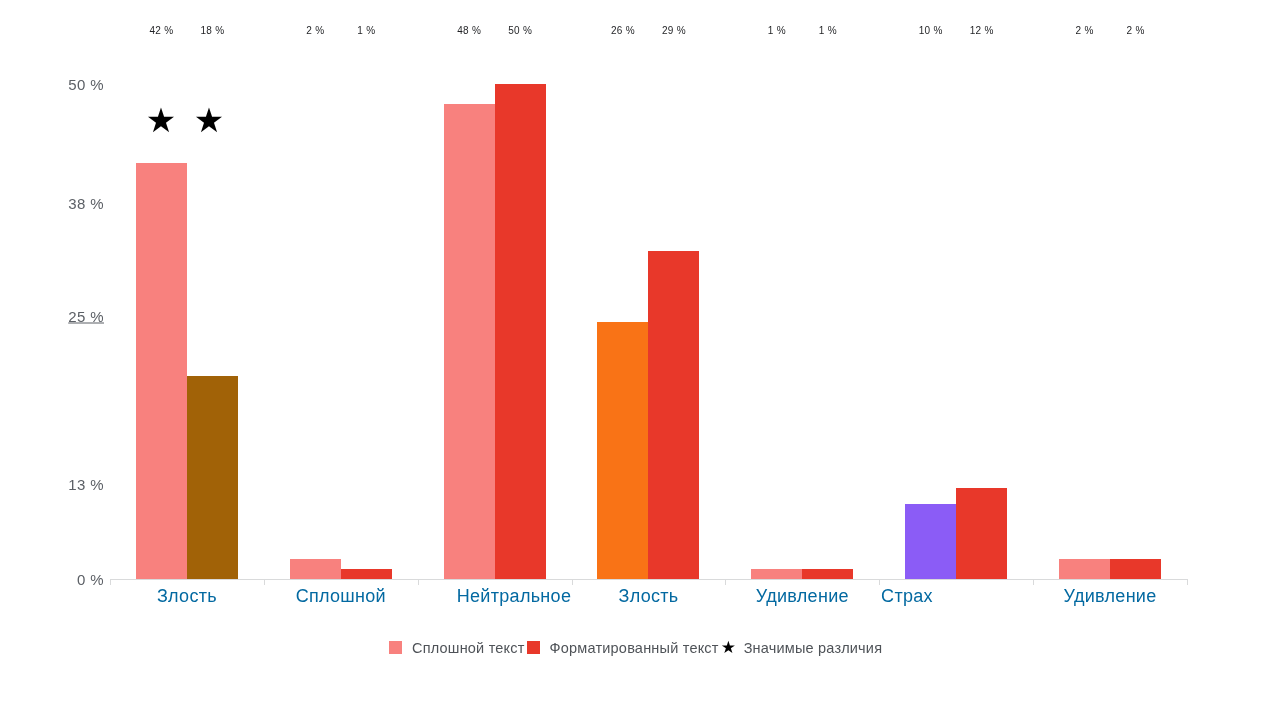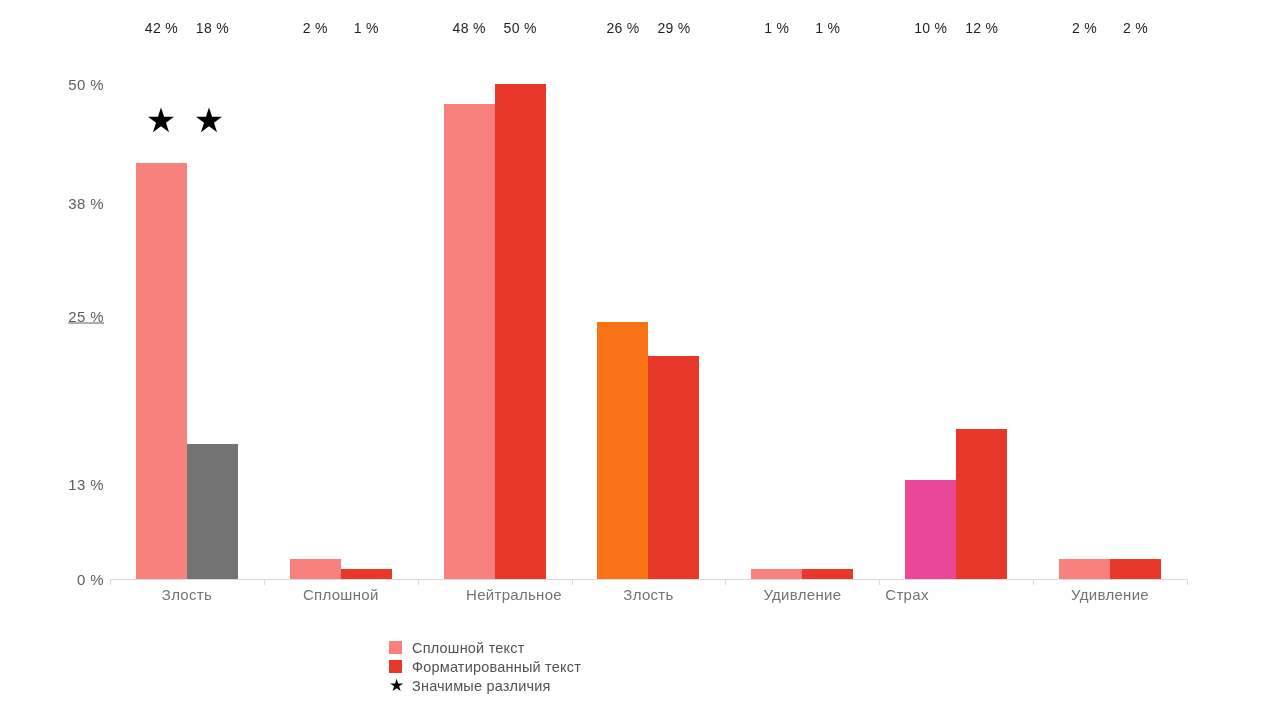--- a/index.html
+++ b/index.html
@@ -94,21 +94,21 @@
   }
   .bar.solid   { background: #f8817e; }
   .bar.fmt     { background: #e8382a; }
 
   .bar-label {
     position: absolute;
     bottom: 100%;
     left: 50%;
     transform: translateX(-50%);
     margin-bottom: 4px;
-    font-size: 14px;
+    font-size: 10px;
     color: #1f2023;
     white-space: nowrap;
     letter-spacing: 0.3px;
   }
 
   .stars {
     position: absolute;
     left: 50%;
     transform: translateX(-50%);
     font-size: 34px;
@@ -123,33 +123,33 @@
     position: absolute;
     left: 110px;
     top: 586px;
     width: 1077px;
     height: 26px;
   }
   .x-tick-label {
     position: absolute;
     top: 0;
     transform: translateX(-50%);
-    font-size: 15px;
-    color: #737373;
+    font-size: 18px;
+    color: #0369a1;
     white-space: nowrap;
     letter-spacing: 0.3px;
   }
 
   
   #legend {
     position: absolute;
     left: 389px;
     top: 639px;
     display: flex;
-    flex-direction: column;
+    flex-direction: row;
     gap: 2px;
   }
   .legend-row {
     display: flex;
     align-items: center;
     height: 17px;
   }
   .legend-swatch {
     width: 13px;
     height: 13px;
@@ -191,21 +191,21 @@
 
   <div id="plot-area">
       <div class="group" style="left: 0px; width: 153.857px;">
         <div class="bars-wrap">
           <div class="bar-col">
             <div class="bar solid" style="height: 415.8px; background: rgb(248, 129, 126);">
               <span class="bar-label">42 %</span>
             </div>
           </div>
           <div class="bar-col">
-            <div class="bar fmt" style="height: 135px; background: #737373;">
+            <div class="bar fmt" style="height: 203px; background: #a16207;">
               <span class="bar-label">18 %</span>
             </div>
           </div>
         </div>
         <div class="stars" style="bottom: 441.8px;">★ ★</div>
       </div>
       <div class="group" style="left: 153.857px; width: 153.857px;">
         <div class="bars-wrap">
           <div class="bar-col">
             <div class="bar solid" style="height: 19.8px; background: rgb(248, 129, 126);">
@@ -234,21 +234,21 @@
         </div>
       </div>
       <div class="group" style="left: 461.571px; width: 153.857px;">
         <div class="bars-wrap">
           <div class="bar-col">
             <div class="bar solid" style="height: 257.4px; background: #f97316;">
               <span class="bar-label">26 %</span>
             </div>
           </div>
           <div class="bar-col">
-            <div class="bar fmt" style="height: 223px; background: rgb(232, 56, 42);">
+            <div class="bar fmt" style="height: 328px; background: rgb(232, 56, 42);">
               <span class="bar-label">29 %</span>
             </div>
           </div>
         </div>
       </div>
       <div class="group" style="left: 615.429px; width: 153.857px;">
         <div class="bars-wrap">
           <div class="bar-col">
             <div class="bar solid" style="height: 9.9px; background: rgb(248, 129, 126);">
               <span class="bar-label">1 %</span>
@@ -257,26 +257,26 @@
           <div class="bar-col">
             <div class="bar fmt" style="height: 9.9px; background: rgb(232, 56, 42);">
               <span class="bar-label">1 %</span>
             </div>
           </div>
         </div>
       </div>
       <div class="group" style="left: 769.286px; width: 153.857px;">
         <div class="bars-wrap">
           <div class="bar-col">
-            <div class="bar solid" style="height: 99px; background: #ec4899;">
+            <div class="bar solid" style="height: 75px; background: #8b5cf6;">
               <span class="bar-label">10 %</span>
             </div>
           </div>
           <div class="bar-col">
-            <div class="bar fmt" style="height: 150px; background: rgb(232, 56, 42);">
+            <div class="bar fmt" style="height: 91px; background: rgb(232, 56, 42);">
               <span class="bar-label">12 %</span>
             </div>
           </div>
         </div>
       </div>
       <div class="group" style="left: 923.143px; width: 153.857px;">
         <div class="bars-wrap">
           <div class="bar-col">
             <div class="bar solid" style="height: 19.8px; background: rgb(248, 129, 126);">
               <span class="bar-label">2 %</span>

